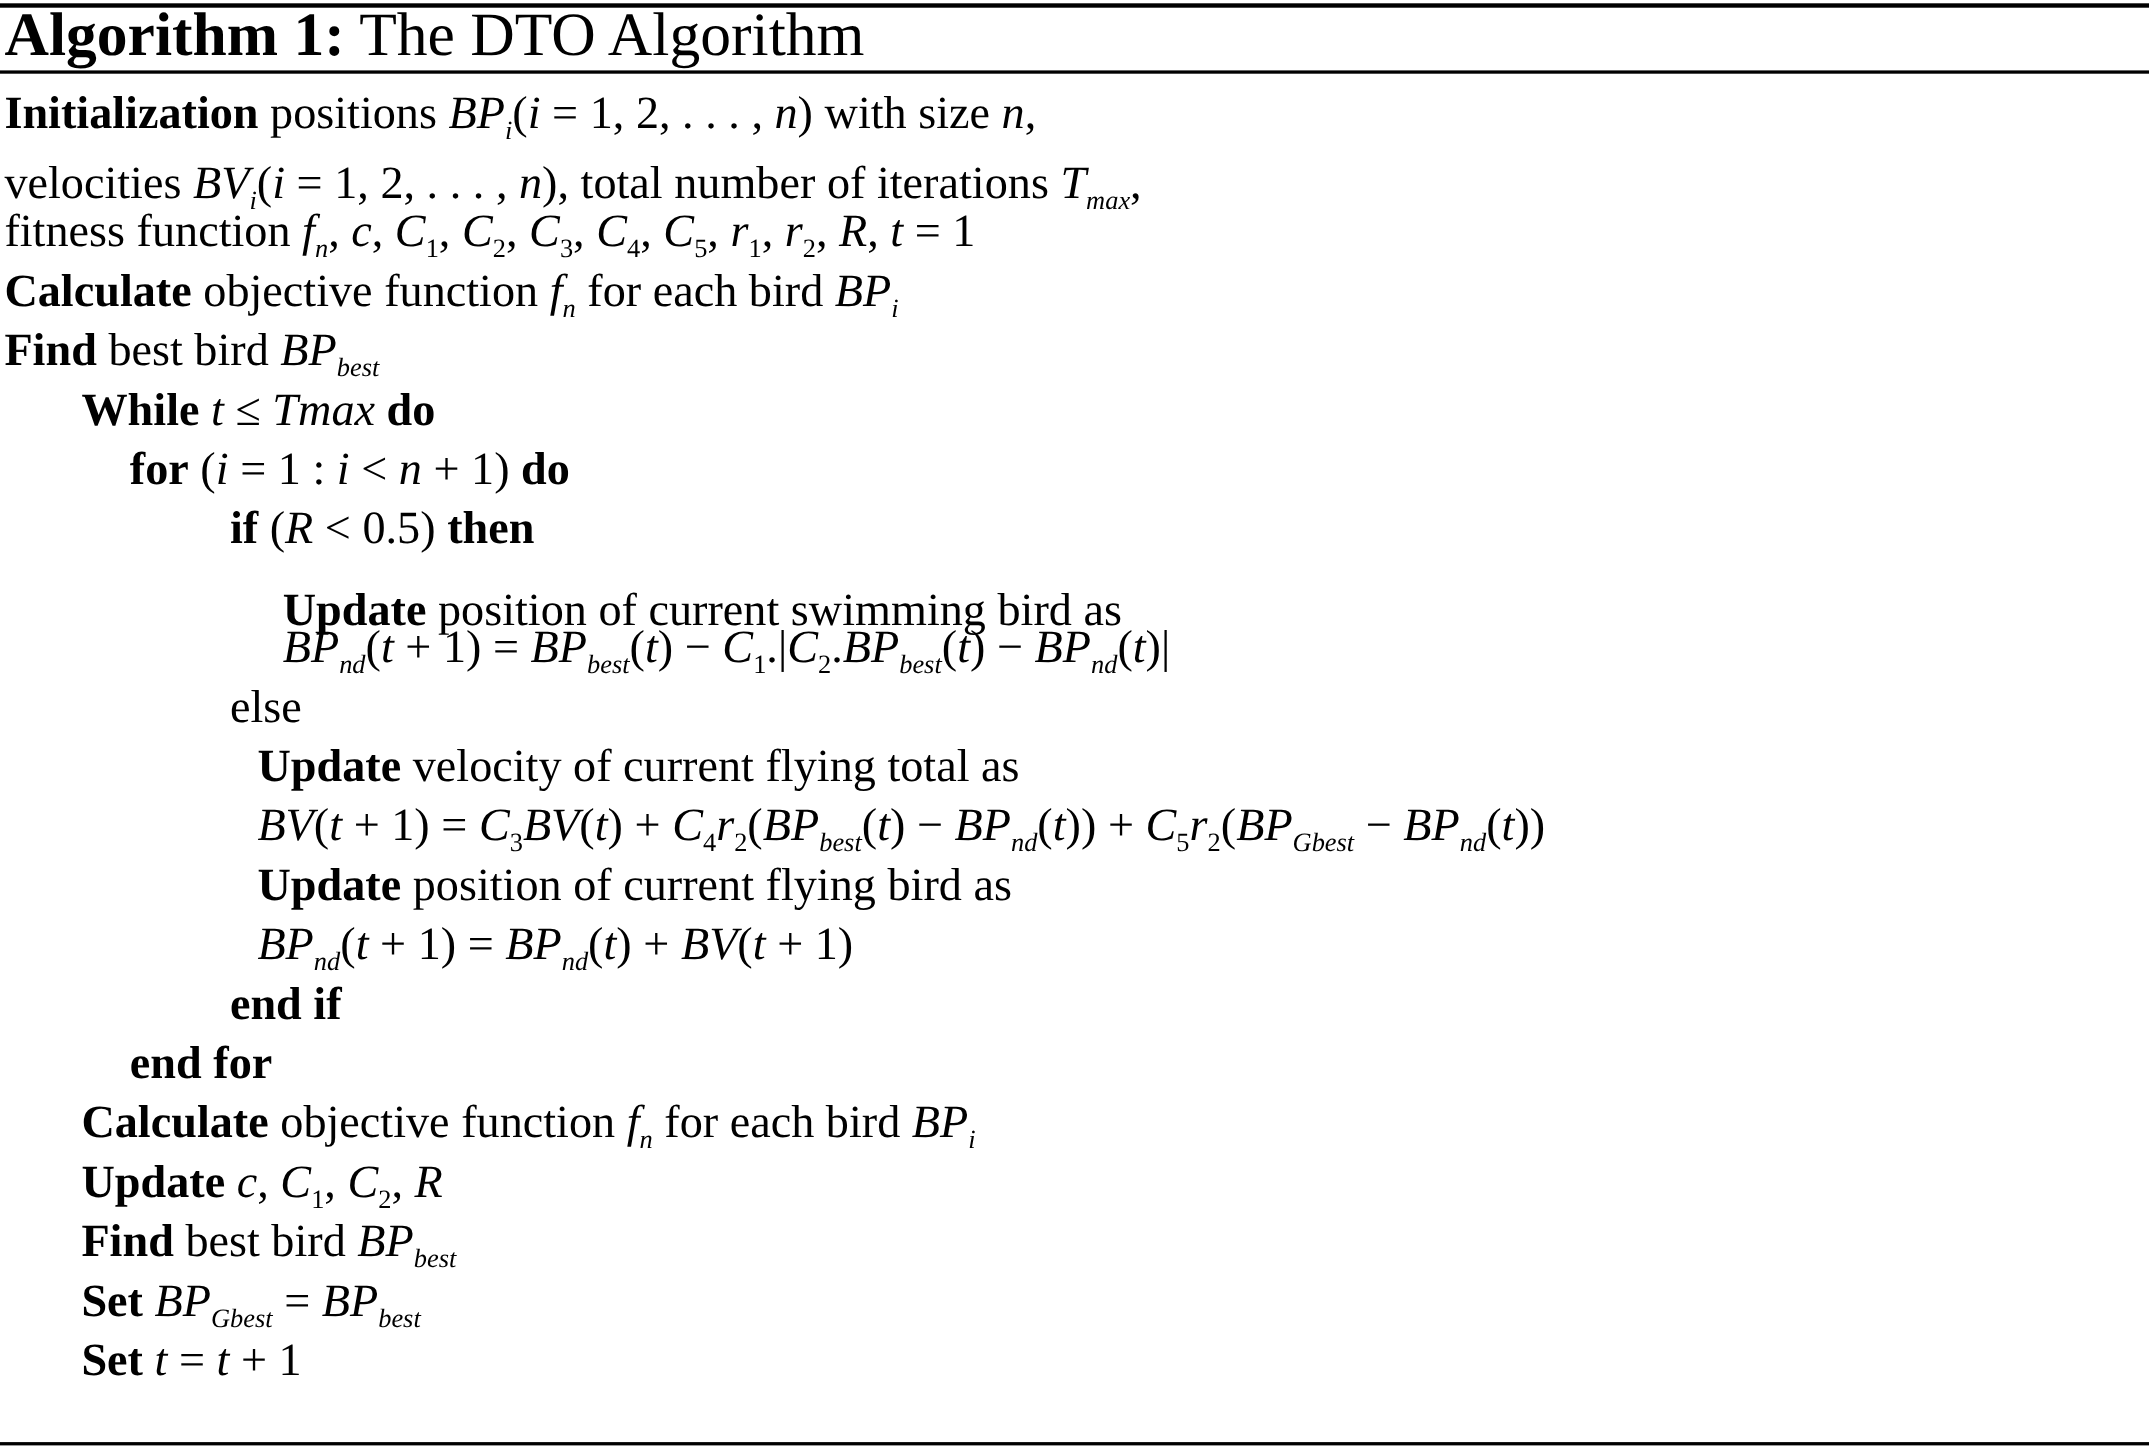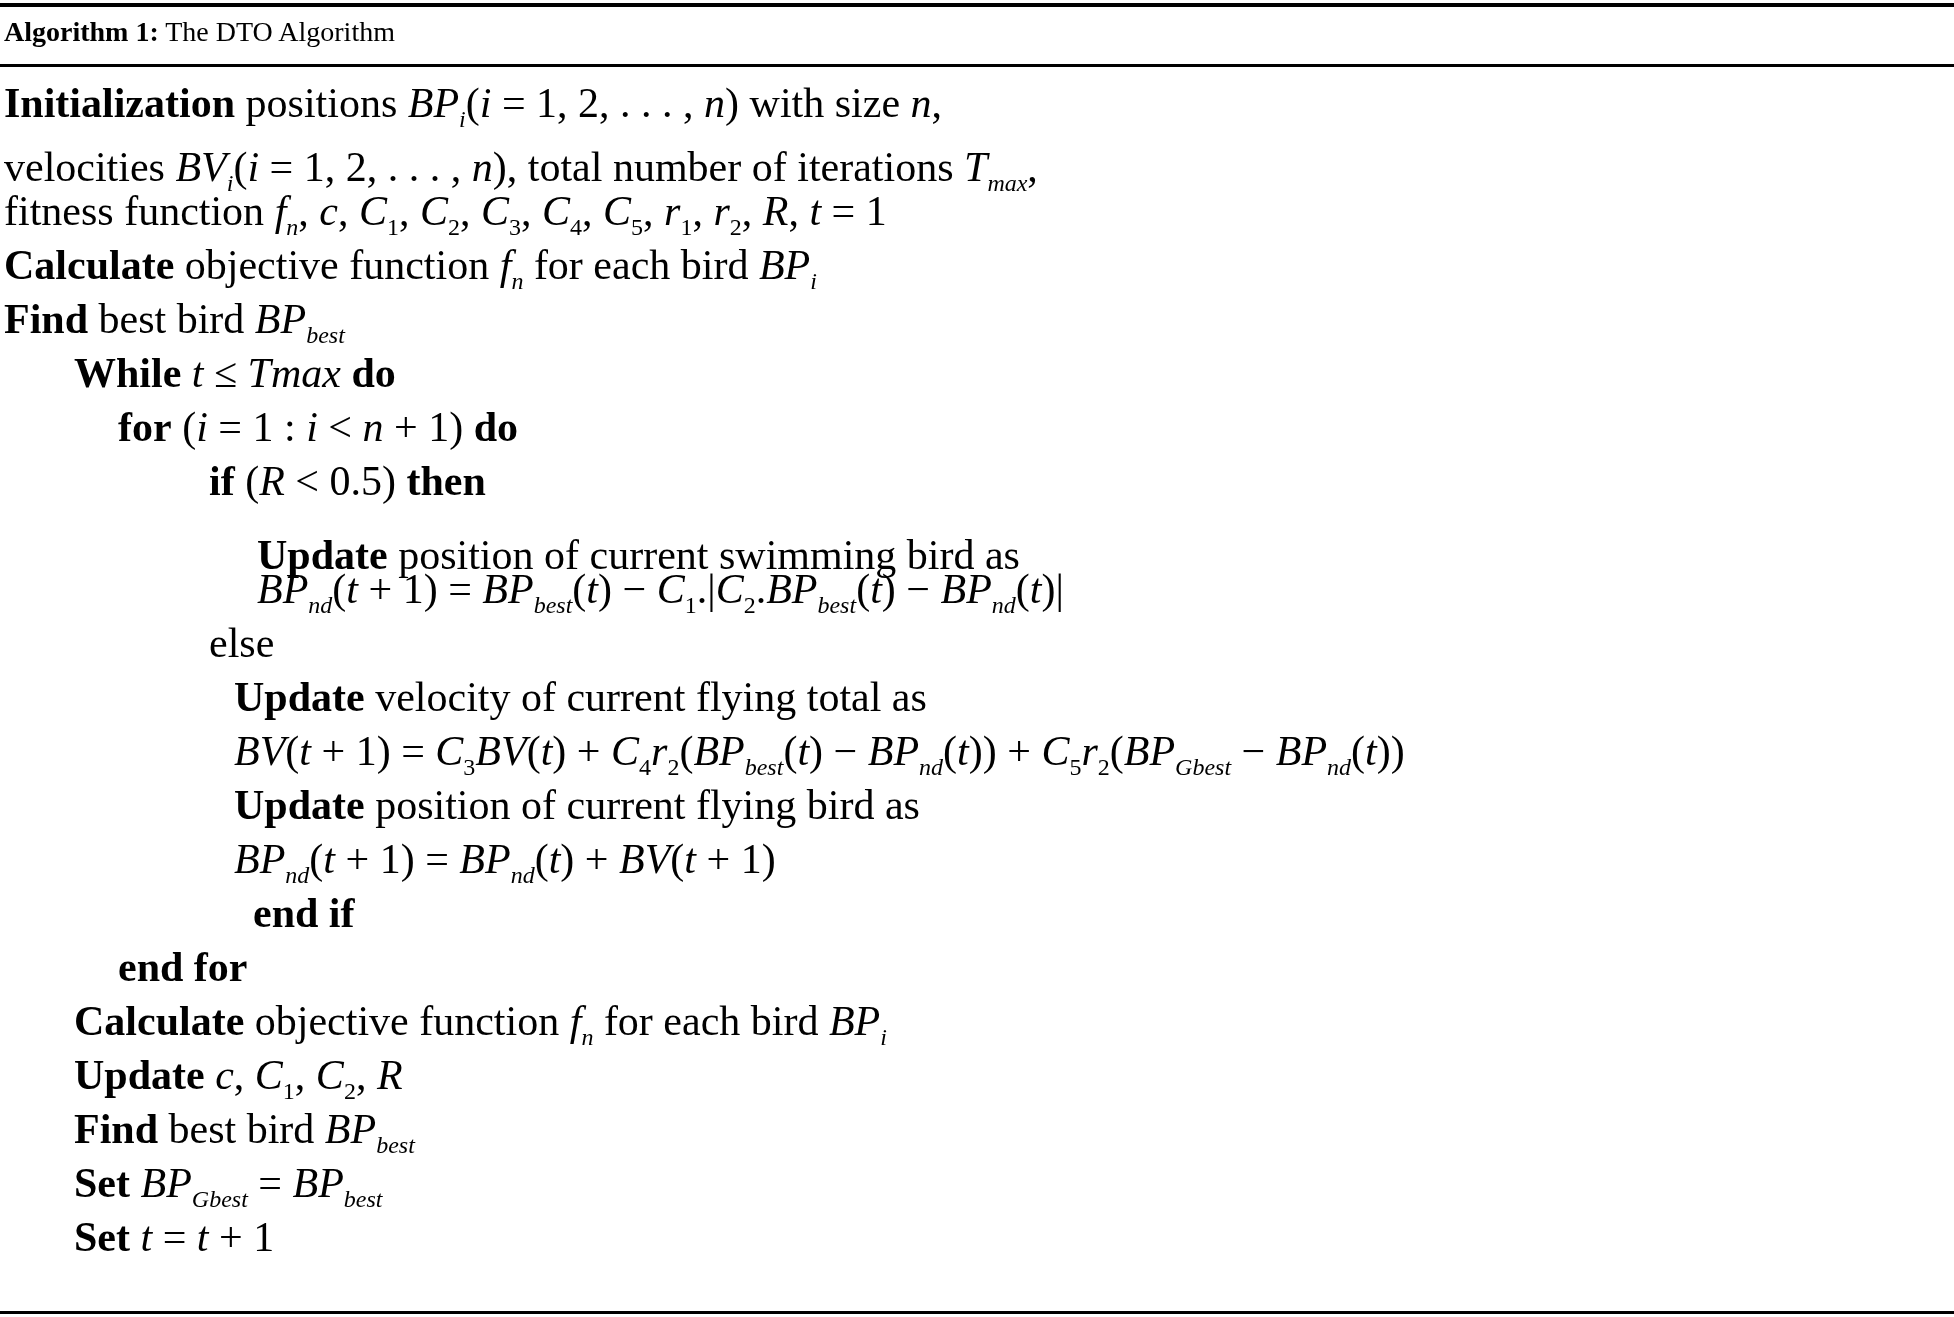--- a/index.html
+++ b/index.html
@@ -2,21 +2,21 @@
 <html><head>
 <meta charset="utf-8">
 <style>
   html, body { margin: 0; padding: 0; background: #ffffff; }
   body { width: 1954px; height: 1317px; position: relative; overflow: hidden;
          font-family: "Liberation Serif", "DejaVu Serif", serif; color: #000; }
   .rule { position: absolute; left: 0; width: 1954px; background: #000; }
   .rule.top { top: 3px; height: 4px; }
   .rule.mid { top: 64px; height: 3px; }
   .rule.bot { top: 1311px; height: 3px; }
-  .title { position: absolute; left: 4px; top: 6px; font-size: 28px; line-height: 52px; white-space: nowrap; }
+  .title { position: absolute; left: 4px; top: 6px; font-size: 56px; line-height: 52px; white-space: nowrap; }
   .title b { font-weight: bold; }
   .line { position: absolute; white-space: nowrap; font-size: 42px; line-height: 54px; height: 54px; }
   .kw { font-weight: bold; }
   .m { font-style: italic; }
   .sub { font-size: 24px; font-style: italic; vertical-align: -10px; line-height: 0; }
   .subn { font-size: 24px; font-style: normal; vertical-align: -10px; line-height: 0; }
 </style>
 </head>
 <body>
 
@@ -32,21 +32,21 @@
     <div class="line" style="left: 74px; top: 346px;"><span class="kw">While</span><span class=""> </span><span class="m">t</span><span class=""> ≤ </span><span class="m">Tmax</span><span class=""> </span><span class="kw">do</span></div>
     <div class="line" style="left: 118px; top: 400px;"><span class="kw">for</span><span class=""> (</span><span class="m">i</span><span class=""> = 1  : </span><span class="m">i</span><span class=""> &lt; </span><span class="m">n</span><span class=""> + 1) </span><span class="kw">do</span></div>
     <div class="line" style="left: 209px; top: 454px;"><span class="kw">if</span><span class=""> (</span><span class="m">R</span><span class=""> &lt; 0.5) </span><span class="kw">then</span></div>
     <div class="line" style="left: 257px; top: 528px;"><span class="kw">Update</span><span class=""> position of current swimming bird as</span></div>
     <div class="line" style="left: 257px; top: 562px;"><span class="m">BP</span><span class="sub">nd</span><span class="">(</span><span class="m">t</span><span class=""> + 1) = </span><span class="m">BP</span><span class="sub">best</span><span class="">(</span><span class="m">t</span><span class="">) − </span><span class="m">C</span><span class="subn">1</span><span class="">.|</span><span class="m">C</span><span class="subn">2</span><span class="">.</span><span class="m">BP</span><span class="sub">best</span><span class="">(</span><span class="m">t</span><span class="">) − </span><span class="m">BP</span><span class="sub">nd</span><span class="">(</span><span class="m">t</span><span class="">)|</span></div>
     <div class="line" style="left: 209px; top: 616px;"><span class="">else</span></div>
     <div class="line" style="left: 234px; top: 670px;"><span class="kw">Update</span><span class=""> velocity of current flying total as</span></div>
     <div class="line" style="left: 234px; top: 724px;"><span class="m">BV</span><span class="">(</span><span class="m">t</span><span class=""> + 1) = </span><span class="m">C</span><span class="subn">3</span><span class="m">BV</span><span class="">(</span><span class="m">t</span><span class="">) + </span><span class="m">C</span><span class="subn">4</span><span class="m">r</span><span class="subn">2</span><span class="">(</span><span class="m">BP</span><span class="sub">best</span><span class="">(</span><span class="m">t</span><span class="">) − </span><span class="m">BP</span><span class="sub">nd</span><span class="">(</span><span class="m">t</span><span class="">)) + </span><span class="m">C</span><span class="subn">5</span><span class="m">r</span><span class="subn">2</span><span class="">(</span><span class="m">BP</span><span class="sub">Gbest</span><span class=""> − </span><span class="m">BP</span><span class="sub">nd</span><span class="">(</span><span class="m">t</span><span class="">))</span></div>
     <div class="line" style="left: 234px; top: 778px;"><span class="kw">Update</span><span class=""> position of current flying bird as</span></div>
     <div class="line" style="left: 234px; top: 832px;"><span class="m">BP</span><span class="sub">nd</span><span class="">(</span><span class="m">t</span><span class=""> + 1) = </span><span class="m">BP</span><span class="sub">nd</span><span class="">(</span><span class="m">t</span><span class="">) + </span><span class="m">BV</span><span class="">(</span><span class="m">t</span><span class=""> + 1)</span></div>
-    <div class="line" style="left: 209px; top: 886px; margin-left: 44px;"><span class="kw">end if</span></div>
+    <div class="line" style="left: 209px; top: 886px;"><span class="kw">end if</span></div>
     <div class="line" style="left: 118px; top: 940px; text-align: center;"><span class="kw">end for</span></div>
     <div class="line" style="left: 74px; top: 994px;"><span class="kw">Calculate</span><span class=""> objective function </span><span class="m">f</span><span class="sub">n</span><span class=""> for each bird </span><span class="m">BP</span><span class="sub">i</span></div>
     <div class="line" style="left: 74px; top: 1048px;"><span class="kw">Update</span><span class=""> </span><span class="m">c</span><span class="">, </span><span class="m">C</span><span class="subn">1</span><span class="">, </span><span class="m">C</span><span class="subn">2</span><span class="">, </span><span class="m">R</span></div>
     <div class="line" style="left: 74px; top: 1102px;"><span class="kw">Find</span><span class=""> best bird </span><span class="m">BP</span><span class="sub">best</span></div>
     <div class="line" style="left: 74px; top: 1156px;"><span class="kw">Set</span><span class=""> </span><span class="m">BP</span><span class="sub">Gbest</span><span class=""> = </span><span class="m">BP</span><span class="sub">best</span></div>
     <div class="line" style="left: 74px; top: 1210px;"><span class="kw">Set</span><span class=""> </span><span class="m">t</span><span class=""> = </span><span class="m">t</span><span class=""> + 1</span></div>
     <div class="line" style="left: 28px; top: 1310px;"><span class="kw">Return</span><span class=""> best bird </span><span class="m">BP</span><span class="sub">Gbest</span></div>
   </div>
 <div class="rule bot"></div>
 

